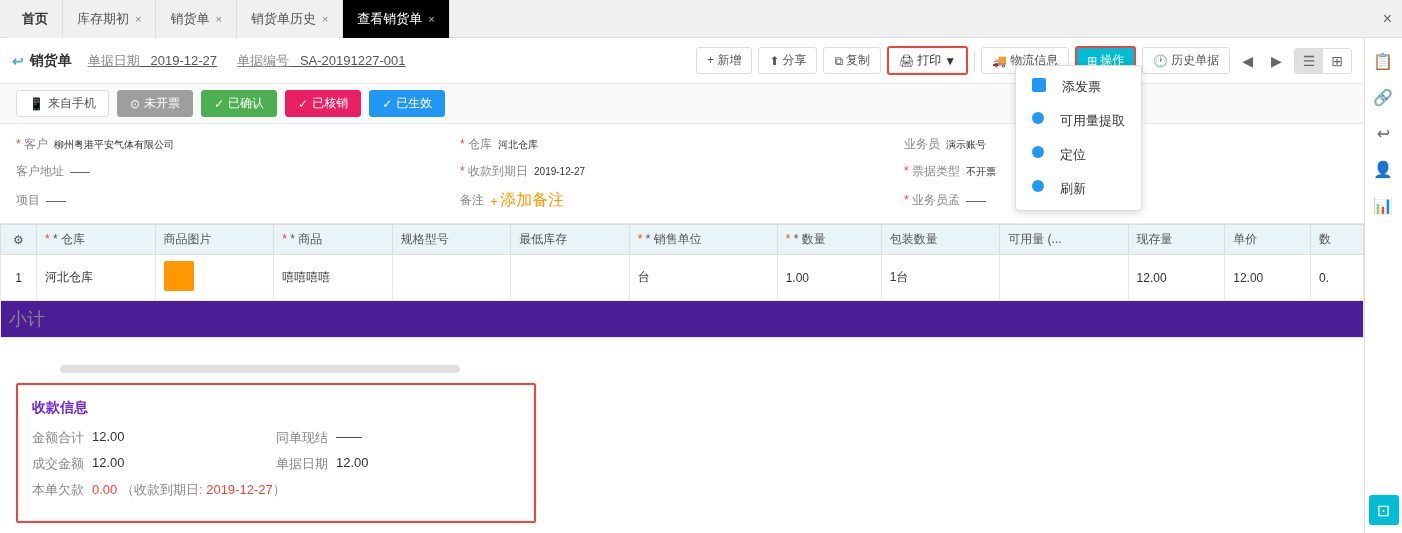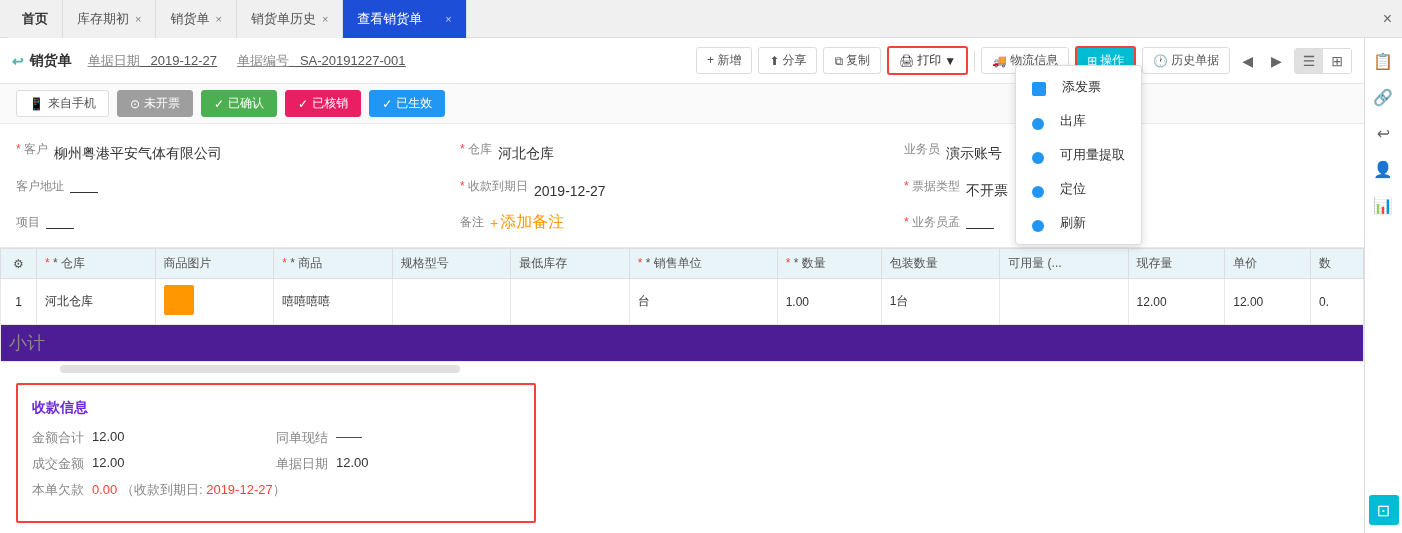--- a/index.html
+++ b/index.html
@@ -1,21 +1,21 @@
 <!DOCTYPE html>
 <html><head>
   <meta charset="utf-8">
   <style>
     * { box-sizing: border-box; margin: 0; padding: 0; }
     body { font-family: 'Microsoft YaHei', '微软雅黑', sans-serif; font-size: 13px; background: #f5f5f5; color: #333; }
 
     
     .tab-bar { display: flex; align-items: center; background: #f0f0f0; border-bottom: 1px solid #ddd; height: 38px; padding: 0 8px; position: relative; }
     .tab-item { display: flex; align-items: center; padding: 0 14px; height: 38px; cursor: pointer; font-size: 13px; color: #555; border-right: 1px solid #ddd; background: #f0f0f0; }
-    .tab-item.active { background: #1d4ed8; color: #fff; gap: 17px; }
+    .tab-item.active { background: #000000; color: #fff; }
     .tab-item .close-btn { margin-left: 6px; font-size: 11px; color: inherit; opacity: 0.7; }
     .tab-item:first-child { font-weight: bold; color: #333; border-right: 1px solid #ddd; }
     .tab-close-x { position: absolute; right: 10px; font-size: 16px; cursor: pointer; color: #666; }
 
     
     .main-container { display: flex; flex-direction: column; background: #fff; height: calc(533px - 38px); }
 
     
     .doc-header { display: flex; align-items: center; background: #fff; border-bottom: 1px solid #e8e8e8; padding: 8px 12px; gap: 16px; }
     .doc-title { display: flex; align-items: center; gap: 6px; font-size: 14px; color: #333; font-weight: bold; white-space: nowrap; }
@@ -38,21 +38,21 @@
 
     
     .toolbar-btn.op-highlight { border: 2px solid #f44336; background: #00bcd4; color: #fff; }
 
     
     .form-area { padding: 12px 16px; display: flex; flex-direction: column; gap: 10px; border-bottom: 1px solid #e8e8e8; }
     .form-row { display: flex; align-items: center; gap: 0; }
     .form-field { display: flex; align-items: center; gap: 6px; flex: 1; min-width: 0; }
     .form-field .field-label { color: #888; white-space: nowrap; font-size: 12px; }
     .form-field .field-label.required::before { content: '* '; color: #f44336; }
-    .form-field .field-value { color: #333; font-size: 14px; white-space: nowrap; margin-top: 9px; }
+    .form-field .field-value { color: #333; font-size: 10px; white-space: nowrap; }
     .add-note { color: #ff9800; cursor: pointer; display: flex; align-items: center; gap: 2px; font-size: 16px; }
     .add-note::before { content: '+'; font-size: 14px; }
 
     
     .status-bar { display: flex; align-items: center; gap: 8px; padding: 6px 16px; background: #fafafa; border-bottom: 1px solid #e8e8e8; }
     .status-btn { padding: 4px 12px; border-radius: 3px; font-size: 12px; cursor: pointer; border: 1px solid #ddd; background: #fff; white-space: nowrap; display: flex; align-items: center; gap: 4px; }
     .status-btn.from-phone { color: #555; }
     .status-btn.not-opened { background: #9e9e9e; color: #fff; border-color: #9e9e9e; }
     .status-btn.confirm-green { background: #4caf50; color: #fff; border-color: #4caf50; }
     .status-btn.sold-out { background: #e91e63; color: #fff; border-color: #e91e63; }
@@ -72,21 +72,21 @@
 
     
     .summary-box { border: 2px solid #f44336; margin: 10px 16px; padding: 14px; max-width: 520px; background: #fff; border-radius: 2px; }
     .summary-title { font-size: 14px; font-weight: bold; margin-bottom: 12px; color: #6d28d9; }
     .summary-row { display: flex; align-items: center; margin-bottom: 8px; gap: 0; }
     .summary-item { display: flex; gap: 8px; flex: 1; }
     .summary-label { color: #888; font-size: 13px; white-space: nowrap; }
     .summary-value { color: #333; font-size: 13px; }
     .summary-value.red { color: #f44336; }
     .dropdown-menu { position: absolute; top: 68px; right: 270px; background: #fff; border: 1px solid #ddd; border-radius: 4px; box-shadow: 0 2px 8px rgba(0,0,0,0.15); z-index: 200; min-width: 120px; padding: 4px 0; }
-    .dropdown-menu-item { display: flex; align-items: flex-end; gap: 16px; padding: 8px 16px; cursor: pointer; font-size: 13px; color: #333; white-space: nowrap; }
+    .dropdown-menu-item { display: flex; align-items: flex-start; gap: 16px; padding: 8px 16px; cursor: pointer; font-size: 13px; color: #333; white-space: nowrap; }
     .menu-icon-square { width: 14px; height: 14px; background: #2196f3; border-radius: 2px; display: inline-block; flex-shrink: 0; }
     .menu-icon-circle { width: 12px; height: 12px; border-radius: 50%; background: #2196f3; display: inline-block; flex-shrink: 0; }
     .menu-icon-circle.blue { background: #2196f3; }
 
     
     .right-sidebar { position: absolute; right: 0; top: 38px; width: 38px; display: flex; flex-direction: column; align-items: center; padding: 8px 0; gap: 6px; border-left: 1px solid #ddd; background: #fff; height: calc(533px - 38px); }
     .sidebar-icon { width: 30px; height: 30px; display: flex; align-items: center; justify-content: center; cursor: pointer; color: #666; font-size: 16px; border-radius: 3px; }
     .sidebar-icon.expand-btn { margin-top: auto; background: #00bcd4; color: #fff; }
 
     .scrollbar-h { height: 8px; background: #e0e0e0; margin: 0; }
@@ -336,24 +336,20 @@
     <div class="sidebar-icon expand-btn">⊡</div>
   </div>
 
   <div class="dropdown-menu" style="top:65px; right:260px;">
     <div class="dropdown-menu-item">
       <span class="menu-icon-square"></span>
       <span>添发票</span>
     </div>
     <div class="dropdown-menu-item">
       <span class="menu-icon-circle blue"></span>
-      <span>出库</span>
-    </div>
-    <div class="dropdown-menu-item">
-      <span class="menu-icon-circle blue"></span>
       <span>可用量提取</span>
     </div>
     <div class="dropdown-menu-item">
       <span class="menu-icon-circle blue"></span>
       <span>定位</span>
     </div>
     <div class="dropdown-menu-item">
       <span class="menu-icon-circle blue"></span>
       <span>刷新</span>
     </div>

